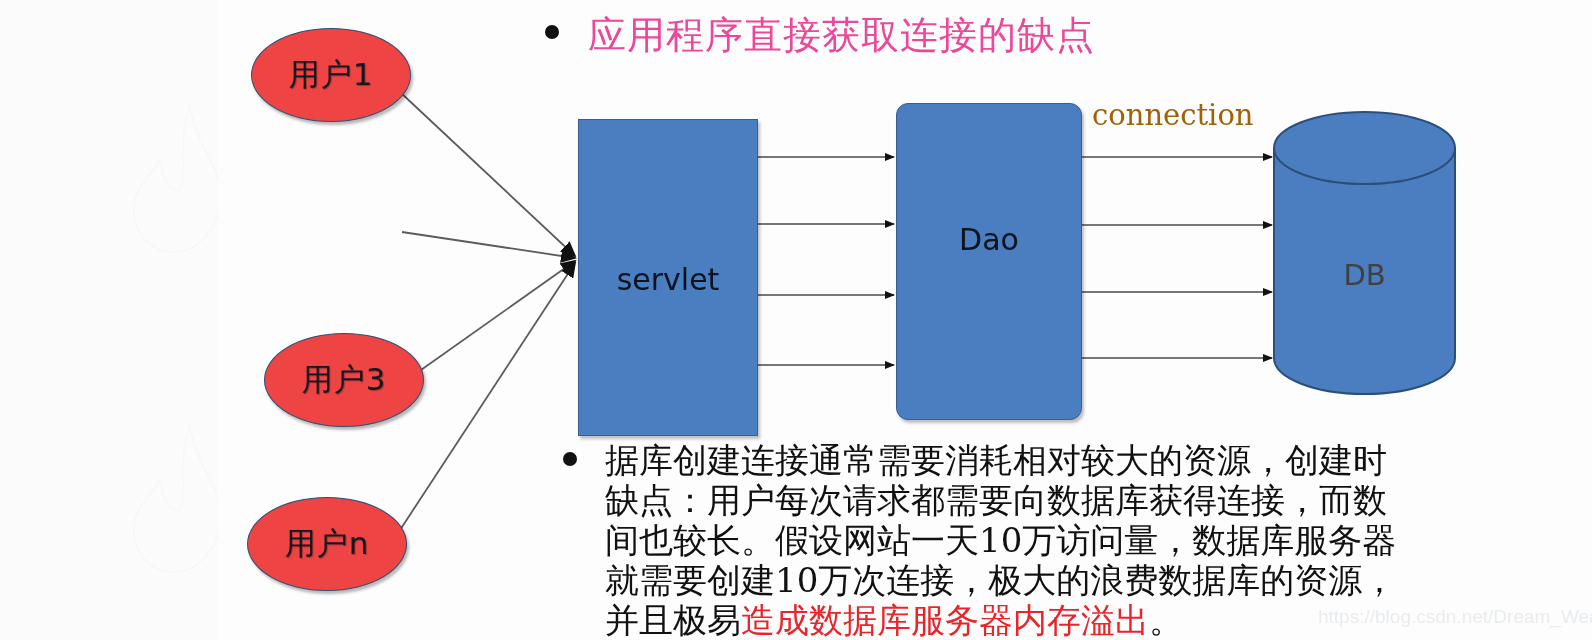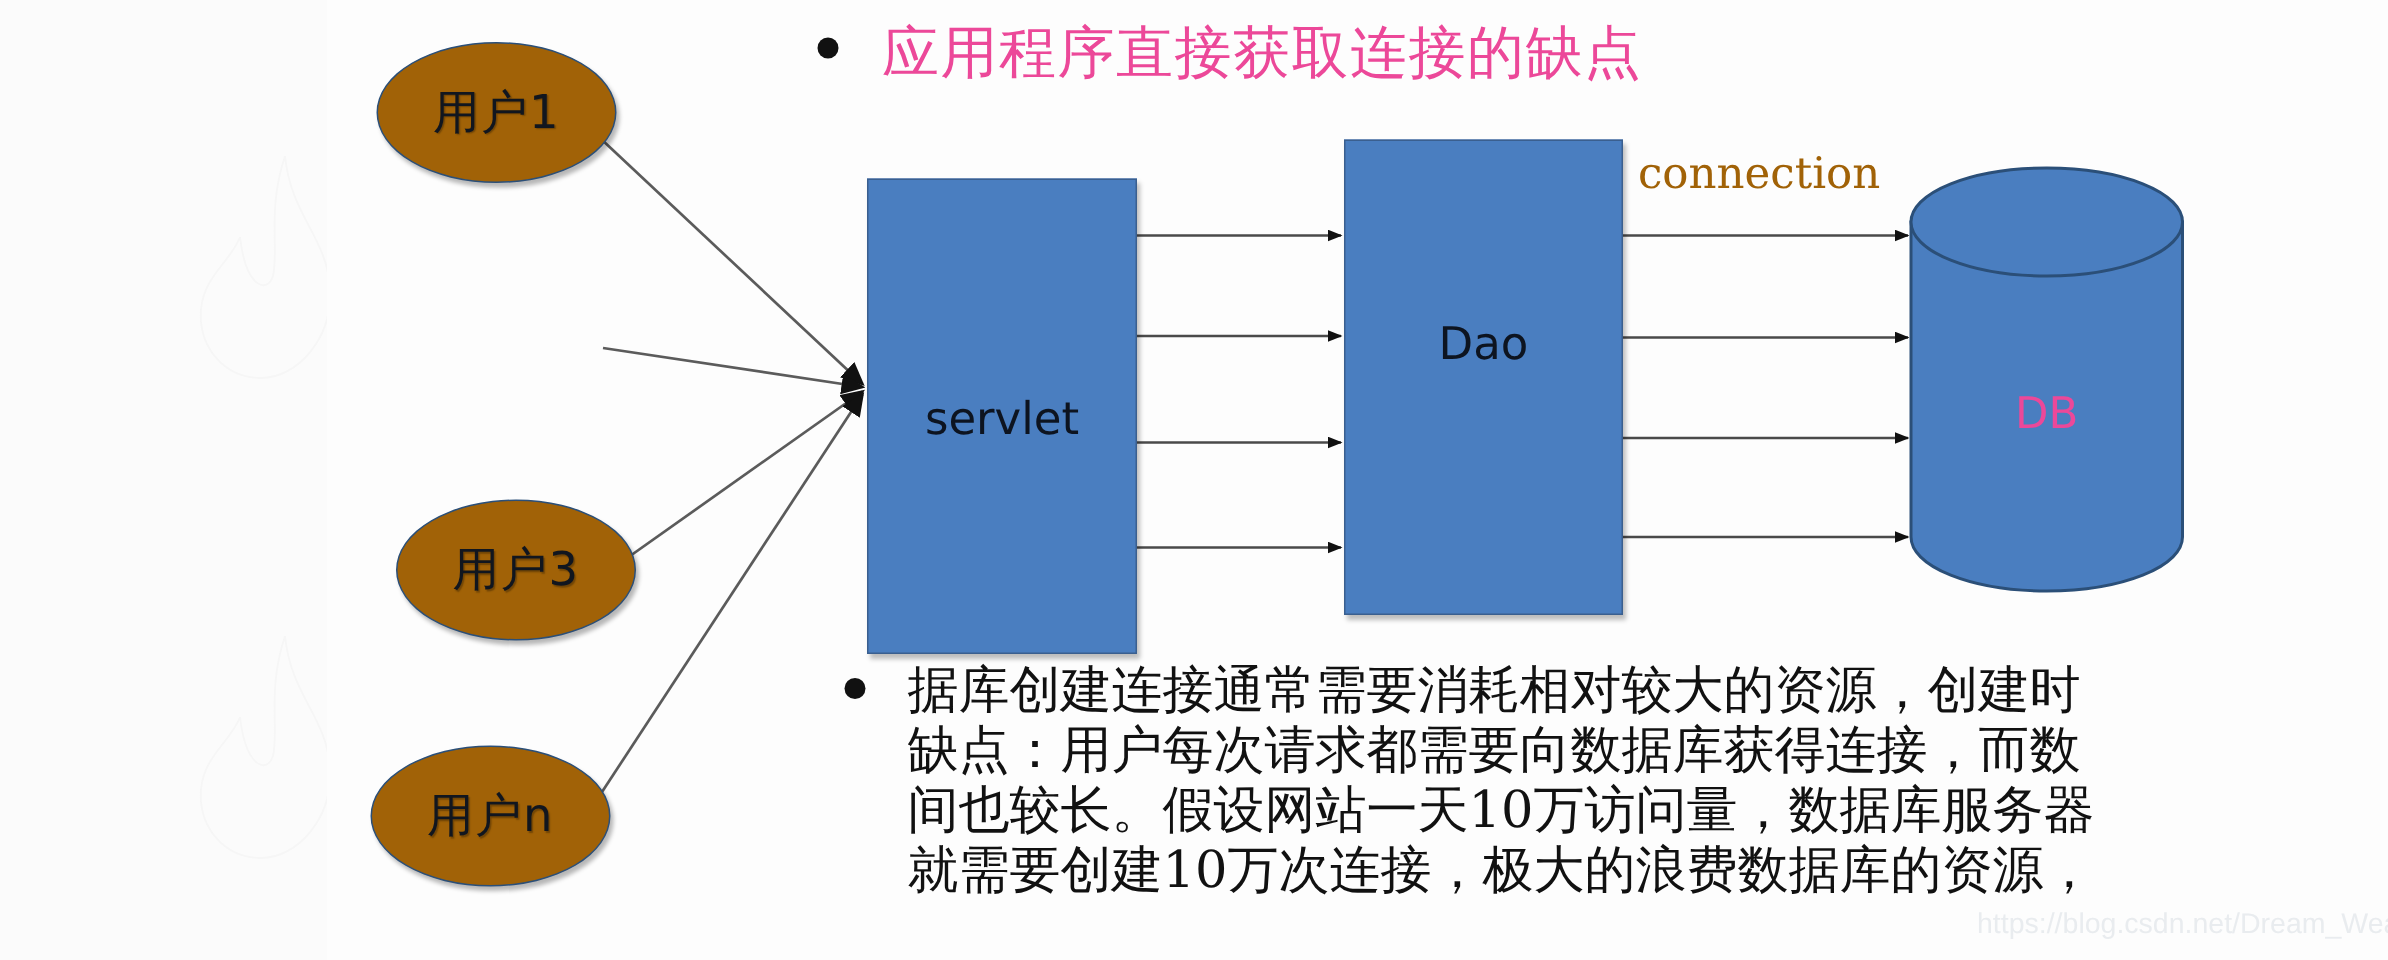--- a/index.html
+++ b/index.html
@@ -33,21 +33,21 @@
     position: absolute;
     opacity: 0.55;
     pointer-events: none;
   }
   .flame-wm svg { display: block; }
 
   
   .node-ellipse {
     position: absolute;
     border-radius: 50%;
-    background: #a16207;
+    background: #ef4444;
     border: 1.5px solid #2b4f78;
     box-shadow: 2px 3px 3px rgba(0,0,0,0.28);
     display: flex;
     align-items: center;
     justify-content: center;
   }
   .node-ellipse .lbl {
     font-family: "DejaVu Sans", "Liberation Sans", sans-serif;
     font-size: 31px;
     color: #11161f;
@@ -74,21 +74,21 @@
 
   .node-cylinder {
     position: absolute;
   }
   .node-cylinder .cyl-label {
     position: absolute;
     width: 100%;
     text-align: center;
     font-family: "DejaVu Sans", "Liberation Sans", sans-serif;
     font-size: 29px;
-    color: #ec4899;
+    color: #404040;
   }
 
   .edge-layer {
     position: absolute;
     left: 0; top: 0;
     width: 1592px; height: 640px;
     pointer-events: none;
   }
 
   .edge-label {
@@ -196,21 +196,21 @@
   </div>
 
   <div class="node-ellipse" style="left:247px; top:497px; width:158px; height:92px;">
     <span class="lbl">用户n</span>
   </div>
 
   <div class="node-rect" style="left:578px; top:103px; width:178px; height:315px;margin-top:16px;">
     <div class="lbl" style="top:142px;">servlet</div>
   </div>
 
-  <div class="node-rect" style="left:896px; top:93px; width:184px; height:315px;">
+  <div class="node-rect" style="left:896px; top:103px; width:184px; height:315px;border-radius:12px;">
     <div class="lbl" style="top:118px;">Dao</div>
   </div>
 
   <div class="edge-label" style="left:1092px; top:98px;">connection</div>
 
   <div class="node-cylinder" style="left:1272px; top:108px; width:185px; height:290px;">
     <svg width="185" height="290" viewBox="0 0 185 290">
       <path d="M2 40 L2 250 A90.5 36 0 0 0 183 250 L183 40 Z" fill="#4a7ec0" stroke="#2b4f78" stroke-width="2"></path>
       <ellipse cx="92.5" cy="40" rx="90.5" ry="36" fill="#4a7ec0" stroke="#2b4f78" stroke-width="2"></ellipse>
     </svg>
@@ -219,17 +219,18 @@
 
   <div class="bullet-dot" style="left:545px; top:25px;"></div>
   <div class="title-text" style="left:588px; top:10px;">应用程序直接获取连接的缺点</div>
 
   <div class="bullet-dot" style="left:563px; top:452px;"></div>
   <div class="para-text" style="left:605px; top:440px;">
     <div>据库创建连接通常需要消耗相对较大的资源，创建时</div>
     <div>缺点：用户每次请求都需要向数据库获得连接，而数</div>
     <div>间也较长。假设网站一天10万访问量，数据库服务器</div>
     <div>就需要创建10万次连接，极大的浪费数据库的资源，</div>
+    <div><span>并且极易</span><span class="hl">造成数据库服务器内存溢出</span><span>。</span></div>
   </div>
 
   <div class="watermark" style="left:1318px; top:606px;">https://blog.csdn.net/Dream_Weave</div>
 
 </div>
 
 </body></html>

